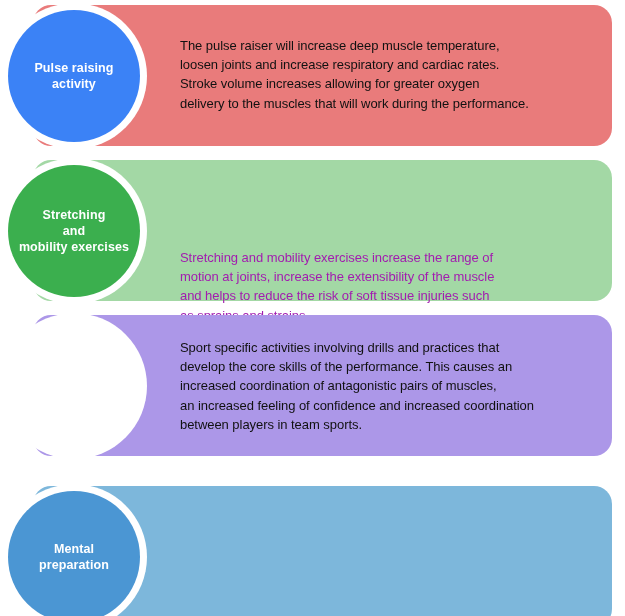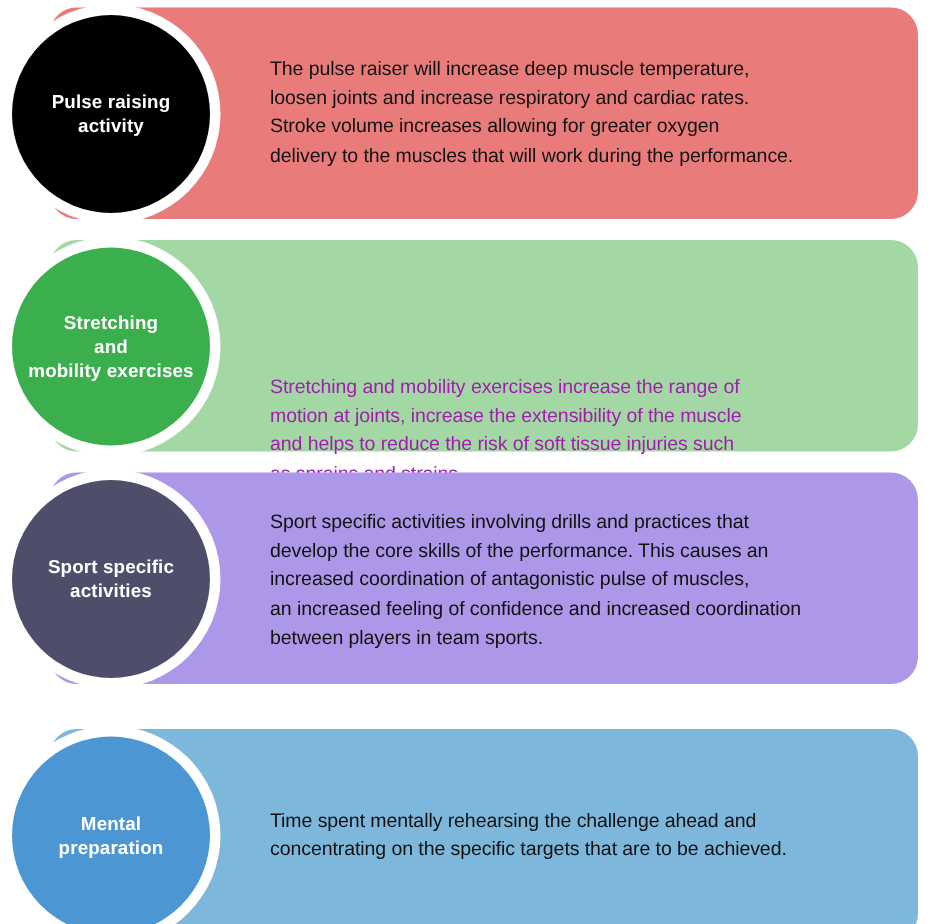--- a/index.html
+++ b/index.html
@@ -93,21 +93,21 @@
   .row-3 .body-text { top: 56px; }
 </style>
 </head>
 <body style="background: rgb(255, 255, 255);">
 
 <div id="infographic">
 
   <div class="row row-0" style="top:0px;">
     <div class="panel" style="background: rgb(233, 123, 123);"></div>
     <div class="circle-ring"></div>
-    <div class="circle" style="background: #000000;">
+    <div class="circle" style="background: #3b82f6;">
       <span class="circle-label" style="color: rgb(255, 255, 255);">Pulse raising
 activity</span>
     </div>
     <div class="body-text" style="color: rgb(17, 17, 17);">The pulse raiser will increase deep muscle temperature,
 loosen joints and increase respiratory and cardiac rates.
 Stroke volume increases allowing for greater oxygen
 delivery to the muscles that will work during the performance.</div>
   </div>
 
   <div class="row row-1" style="top:155px;">
@@ -120,35 +120,29 @@
     </div>
     <div class="body-text" style="color: #a21caf; margin-top: 48px;">Stretching and mobility exercises increase the range of
 motion at joints, increase the extensibility of the muscle
 and helps to reduce the risk of soft tissue injuries such
 as sprains and strains.</div>
   </div>
 
   <div class="row row-2" style="top:310px;">
     <div class="panel" style="background: rgb(172, 151, 232);"></div>
     <div class="circle-ring"></div>
-    <div class="circle" style="background: rgb(79, 78, 106);">
-      <span class="circle-label" style="color: rgb(255, 255, 255);">Sport specific
-activities</span>
-    </div>
     <div class="body-text" style="color: rgb(17, 17, 17);">Sport specific activities involving drills and practices that
 develop the core skills of the performance. This causes an
-increased coordination of antagonistic pulse of muscles,
+increased coordination of antagonistic pairs of muscles,
 an increased feeling of confidence and increased coordination
 between players in team sports.</div>
   </div>
 
   <div class="row row-3" style="top:481px;padding-left:41px;">
     <div class="panel" style="background: rgb(125, 183, 219);"></div>
     <div class="circle-ring"></div>
     <div class="circle" style="background: rgb(75, 150, 211);">
       <span class="circle-label" style="color: rgb(255, 255, 255);">Mental
 preparation</span>
     </div>
-    <div class="body-text" style="color: rgb(17, 17, 17);">Time spent mentally rehearsing the challenge ahead and
-concentrating on the specific targets that are to be achieved.</div>
   </div>
 
 </div>
 
 </body></html>

